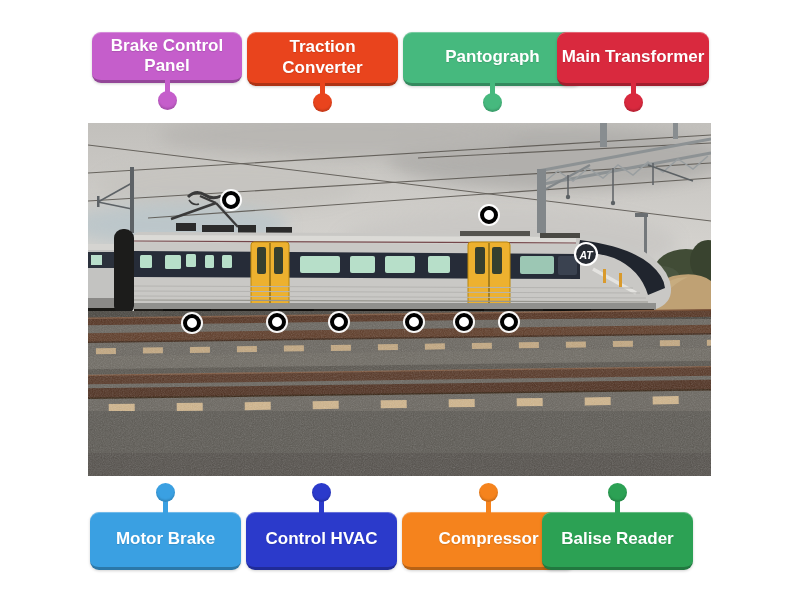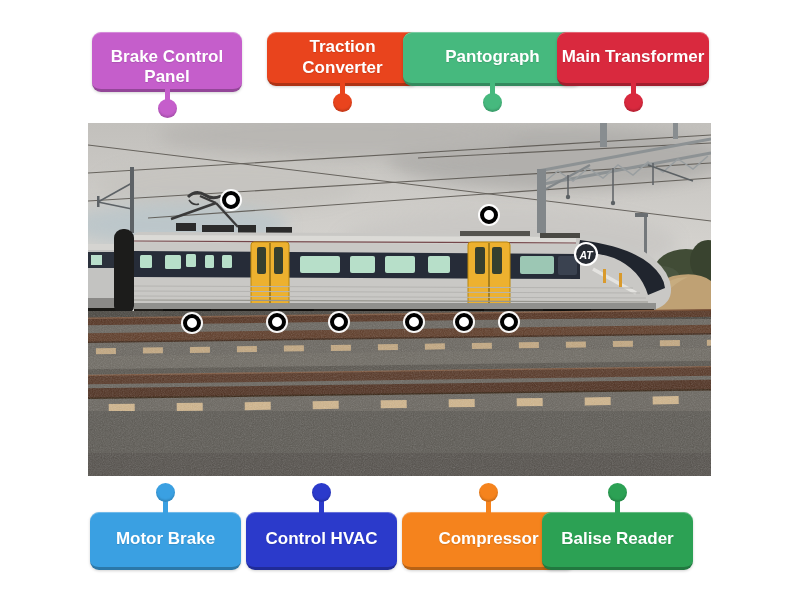--- a/index.html
+++ b/index.html
@@ -239,26 +239,26 @@
             <rect x="564" y="277" width="26" height="8"></rect>
           </g>
         </g>
         <rect x="0" y="288" width="623" height="65" fill="#5b5852"></rect>
         <rect x="0" y="330" width="623" height="23" fill="#514e49" opacity="0.8"></rect>
         <rect x="0" y="188" width="623" height="165" filter="url(#grain)" opacity="0.28"></rect>
       </g>
     </svg>
   </div>
 
-  <div class="tile top" style="left: 92px; top: 32px; width: 150px; height: 60px; align-items: flex-end; --tile: #c55ecb;">
+  <div class="tile top" style="left: 92px; top: 32px; width: 150px; height: 51px; --tile: #c55ecb;">
     <span class="label-text">Brake Control Panel</span>
     <span class="pin-stem"></span>
     <span class="pin-dot"></span>
   </div>
-  <div class="tile top" style="left: 247px; top: 32px; width: 151px; height: 54px; margin-left: 20px; --tile: #e9441d;">
+  <div class="tile top" style="left: 247px; top: 32px; width: 151px; height: 54px; --tile: #e9441d;">
     <span class="label-text">Traction Converter</span>
     <span class="pin-stem"></span>
     <span class="pin-dot"></span>
   </div>
   <div class="tile top" style="left: 403px; top: 32px; width: 179px; height: 54px; --tile: #46b97e;">
     <span class="label-text">Pantograph</span>
     <span class="pin-stem"></span>
     <span class="pin-dot"></span>
   </div>
   <div class="tile top" style="left: 557px; top: 32px; width: 152px; height: 54px; align-items: center; --tile: #d9293e;">

